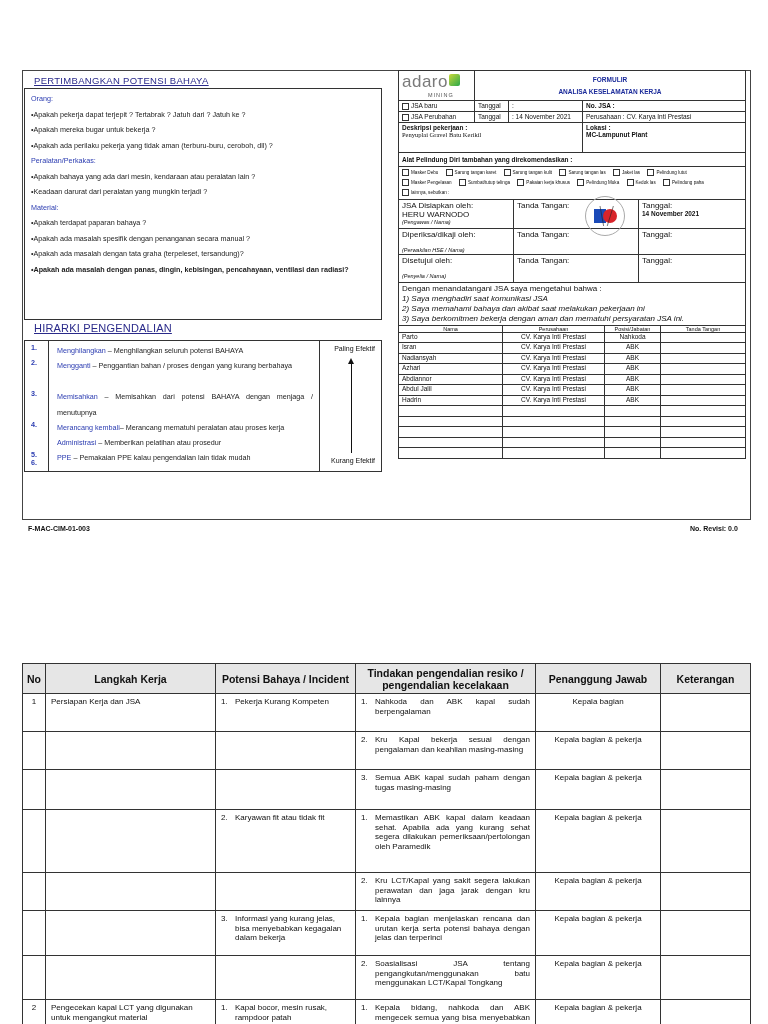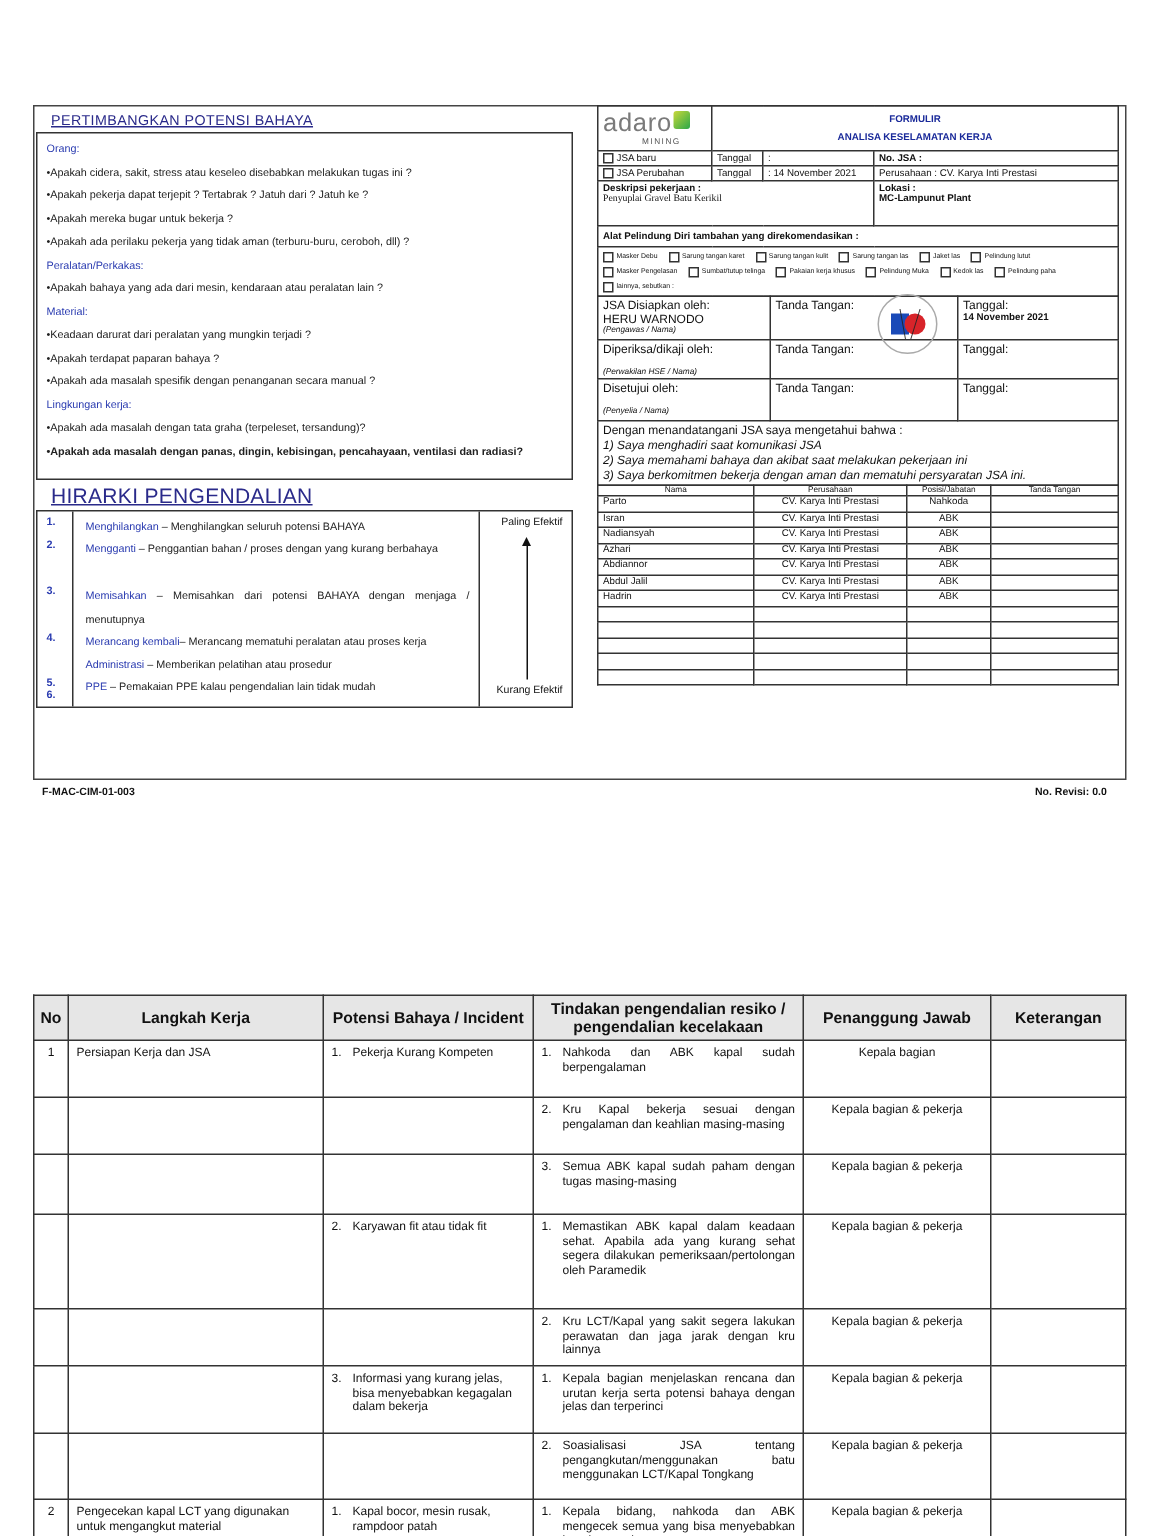--- a/index.html
+++ b/index.html
@@ -10,21 +10,21 @@
 
   
   .page1 { left: 22px; top: 70px; width: 729px; height: 450px; border: 1px solid #444; }
 
   .left-title { left: 34px; top: 75px; font-size: 9.5px; color: #2a2a8a; text-decoration: underline; letter-spacing: 0.3px; }
   .left-box1 { left: 24px; top: 88px; width: 358px; height: 232px; border: 1.5px solid #333; padding: 2px 6px; }
   .left-box1 .ln { font-size: 7.2px; line-height: 15.5px; color: #222; white-space: nowrap; }
   .left-box1 .cat { color: #2a3bb0; }
   .left-box1 .wrap { white-space: normal; line-height: 9px; text-align: justify; margin-top: 3px; font-weight: bold; }
 
-  .hir-title { left: 34px; top: 322px; font-size: 14px; color: #2a2a8a; text-decoration: underline; letter-spacing: 0.2px; }
+  .hir-title { left: 34px; top: 322px; font-size: 11px; color: #2a2a8a; text-decoration: underline; letter-spacing: 0.2px; }
   .hir-box { left: 24px; top: 340px; width: 358px; height: 132px; border: 1.5px solid #333; }
   .hir-numcol { position: absolute; left: 0; top: 0; width: 24px; height: 100%; border-right: 1px solid #333; }
   .hir-effcol { position: absolute; right: 0; top: 0; width: 62px; height: 100%; border-left: 1px solid #333; }
   .hir-row { position: absolute; left: 0; font-size: 7.2px; color: #222; }
   .hir-row .n { position: absolute; left: 6px; color: #2a3bb0; font-weight: bold; }
   .hir-row .t { position: absolute; left: 32px; width: 256px; line-height: 15.5px; text-align: justify; }
   .hir-row .t b { color: #2a3bb0; font-weight: normal; }
   .eff-top { position: absolute; right: 6px; top: 4px; font-size: 7px; }
   .eff-bot { position: absolute; right: 6px; top: 116px; font-size: 7px; }
   .eff-arrow { position: absolute; right: 29px; top: 22px; width: 1px; height: 90px; background: #111; }
@@ -65,31 +65,29 @@
   .jsa .li .txt { text-align: justify; }
 </style>
 </head>
 <body>
 
 <div class="abs page1"></div>
 
 <div class="abs left-title">PERTIMBANGKAN POTENSI BAHAYA</div>
 <div class="abs left-box1">
   <div class="ln cat">Orang:</div>
-  <div class="ln">•Apakah cidera, sakit, stress atau keseleo disebabkan melakukan tugas ini ?</div>
   <div class="ln">•Apakah pekerja dapat terjepit ? Tertabrak ? Jatuh dari ? Jatuh ke ?</div>
   <div class="ln">•Apakah mereka bugar untuk bekerja ?</div>
   <div class="ln">•Apakah ada perilaku pekerja yang tidak aman (terburu-buru, ceroboh, dll) ?</div>
   <div class="ln cat">Peralatan/Perkakas:</div>
   <div class="ln">•Apakah bahaya yang ada dari mesin, kendaraan atau peralatan lain ?</div>
+  <div class="ln">•Keadaan darurat dari peralatan yang mungkin terjadi ?</div>
   <div class="ln cat">Material:</div>
-  <div class="ln">•Keadaan darurat dari peralatan yang mungkin terjadi ?</div>
   <div class="ln">•Apakah terdapat paparan bahaya ?</div>
   <div class="ln">•Apakah ada masalah spesifik dengan penanganan secara manual ?</div>
-  <div class="ln cat">Lingkungan kerja:</div>
   <div class="ln">•Apakah ada masalah dengan tata graha (terpeleset, tersandung)?</div>
   <div class="ln wrap">•Apakah ada masalah dengan panas, dingin, kebisingan, pencahayaan, ventilasi dan radiasi?</div>
 </div>
 
 <div class="abs hir-title">HIRARKI PENGENDALIAN</div>
 <div class="abs hir-box">
   <div class="hir-numcol"></div>
   <div class="hir-effcol">
     <span class="eff-top">Paling Efektif</span>
     <span class="eff-arrow"></span>

